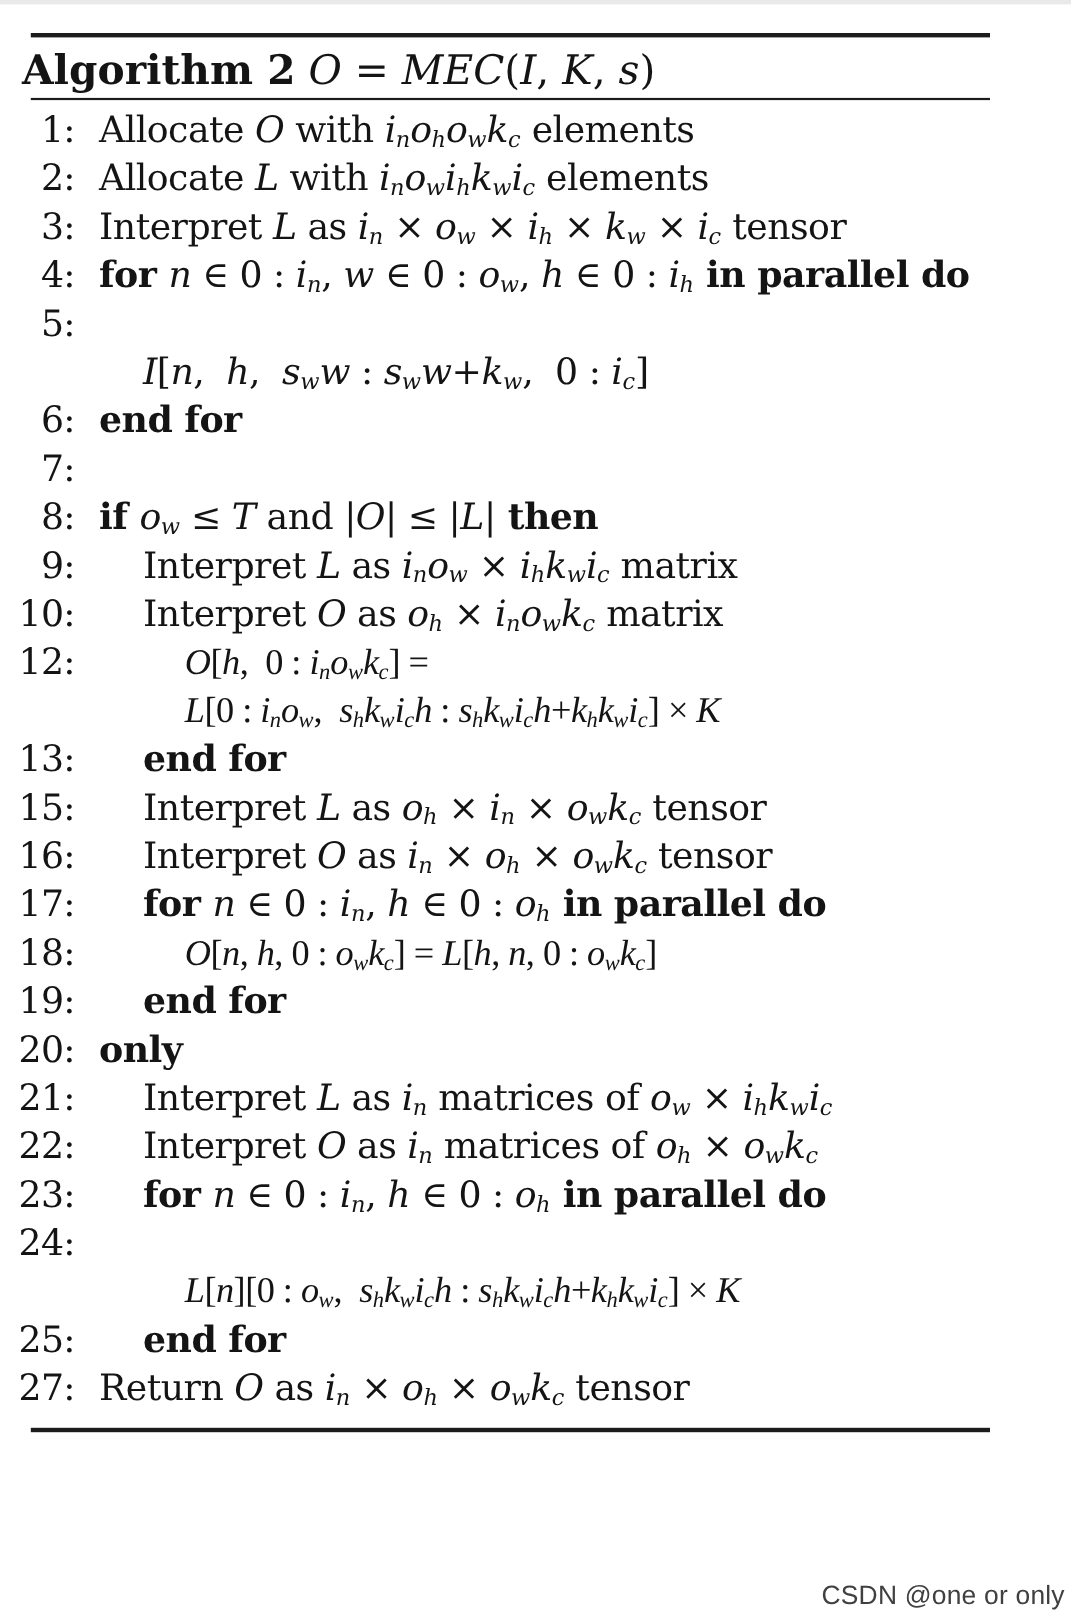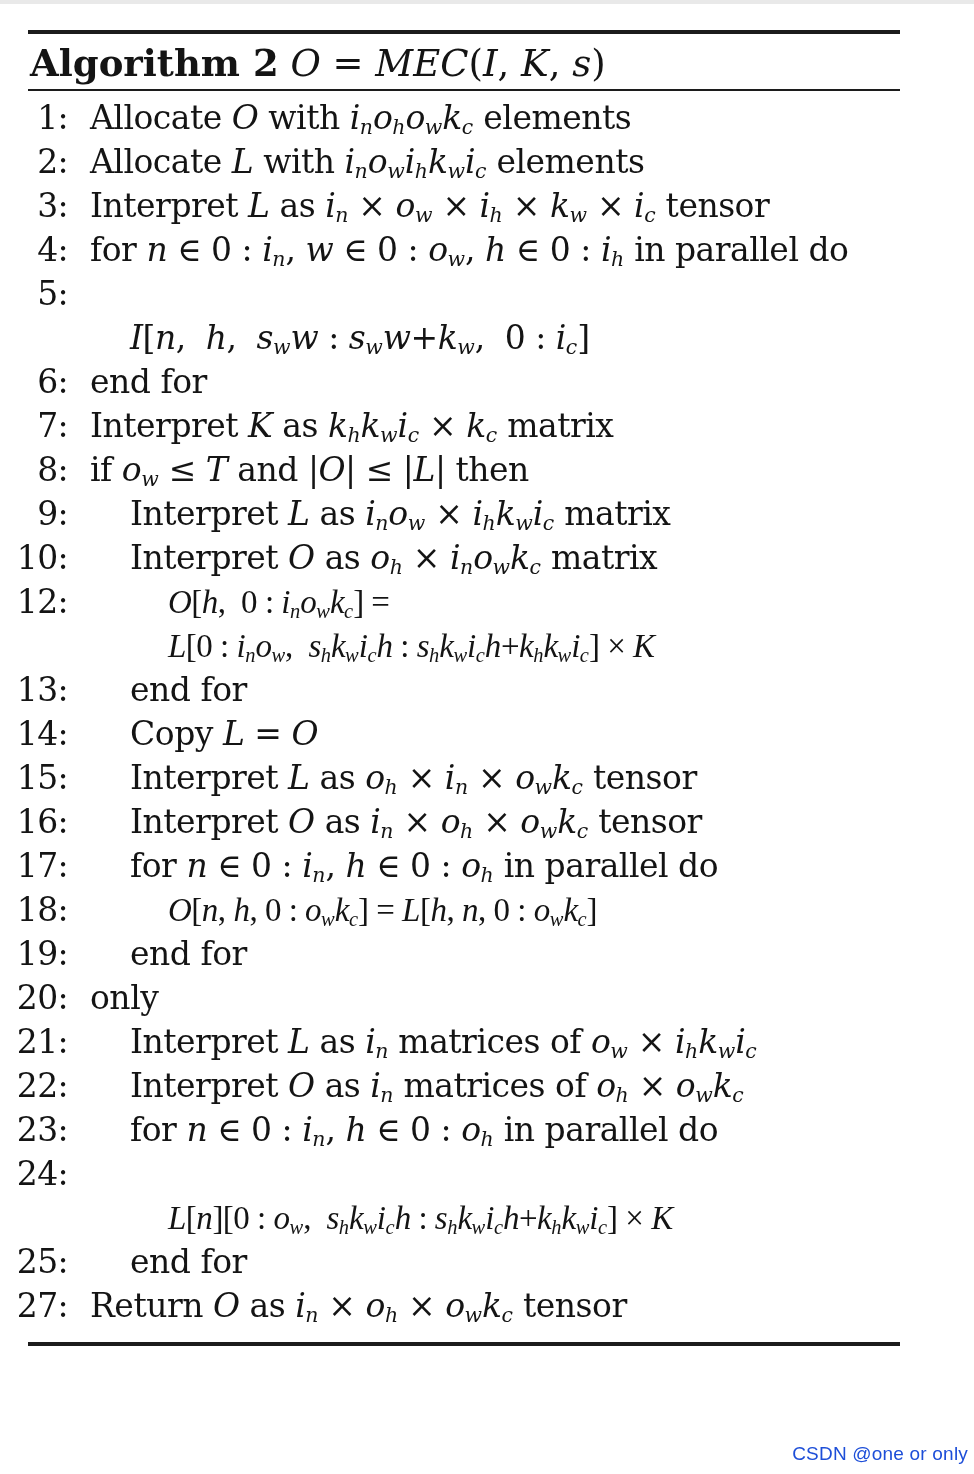--- a/index.html
+++ b/index.html
@@ -11,21 +11,21 @@
     position:relative;
     overflow:hidden;
   }
   .top-strip{height:4px;width:974px;background:#e9e9e9;}
   .rule{background:#1c1c1c;margin-left:28px;width:872px;}
   .rule.thick{height:4px;}
   .rule.thin{height:2px;}
   .rule.top{margin-top:26px;}
   .rule.bottom{margin-top:14px;}
   .title{
-    margin-left:28px;
+    margin-left:18px;
     padding:7px 0 3px 2px;
     font-size:37px;
     line-height:44px;
     white-space:pre;
   }
   .title .bf{font-weight:700;}
   .lines{padding-top:5px;}
   .row{
     display:flex;
     align-items:baseline;
@@ -37,36 +37,36 @@
   .num{
     width:54px;min-width:54px;
     margin-left:14px;
     text-align:right;
     letter-spacing:-0.02em;
   }
   .stmt{white-space:pre;letter-spacing:-0.015em;}
   .ind0{padding-left:22px;}
   .ind1{padding-left:62px;}
   .ind2{padding-left:100px;font-family:Liberation Serif, serif;}
-  .kw{font-weight:400;text-align:center;}
+  .kw{font-weight:700;text-align:center;}
   .mi{font-style:italic;}
   sub.ms{
     font-style:italic;
     font-size:62%;
     line-height:0;
     vertical-align:-0.22em;
     letter-spacing:0;
   }
   .watermark{
     position:absolute;
     right:6px;
     bottom:9px;
     font-family:"Liberation Sans","DejaVu Sans",sans-serif;
-    font-size:19px;
-    color:#1d4ed8;
+    font-size:24px;
+    color:#404040;
     letter-spacing:0.2px;
   }
 </style>
 </head>
 <body>
 
 <div class="top-strip"></div>
 
 <div>
   <div class="rule thick top"></div>
@@ -76,28 +76,27 @@
   <div class="rule thin"></div>
 
   <div class="lines" id="lines">
       <div class="row"><span class="num">1:</span><span class="stmt ind0"><span class="rm">Allocate </span><span class="mi">O</span><span class="rm"> with </span><span class="mi">i</span><sub class="ms">n</sub><span class="mi">o</span><sub class="ms">h</sub><span class="mi">o</span><sub class="ms">w</sub><span class="mi">k</span><sub class="ms">c</sub><span class="rm"> elements</span></span></div>
       <div class="row"><span class="num">2:</span><span class="stmt ind0"><span class="rm">Allocate </span><span class="mi">L</span><span class="rm"> with </span><span class="mi">i</span><sub class="ms">n</sub><span class="mi">o</span><sub class="ms">w</sub><span class="mi">i</span><sub class="ms">h</sub><span class="mi">k</span><sub class="ms">w</sub><span class="mi">i</span><sub class="ms">c</sub><span class="rm"> elements</span></span></div>
       <div class="row"><span class="num">3:</span><span class="stmt ind0"><span class="rm">Interpret </span><span class="mi">L</span><span class="rm"> as </span><span class="mi">i</span><sub class="ms">n</sub> × <span class="mi">o</span><sub class="ms">w</sub> × <span class="mi">i</span><sub class="ms">h</sub> × <span class="mi">k</span><sub class="ms">w</sub> × <span class="mi">i</span><sub class="ms">c</sub><span class="rm"> tensor</span></span></div>
       <div class="row"><span class="num">4:</span><span class="stmt ind0"><span class="kw">for </span><span class="mi">n</span> ∈ 0 : <span class="mi">i</span><sub class="ms">n</sub>, <span class="mi">w</span> ∈ 0 : <span class="mi">o</span><sub class="ms">w</sub>, <span class="mi">h</span> ∈ 0 : <span class="mi">i</span><sub class="ms">h</sub><span class="kw"> in parallel do</span></span></div>
       <div class="row"><span class="num">5:</span></div>
       <div class="row"><span class="num"></span><span class="stmt ind1"><span class="mi">I</span>[<span class="mi">n</span>,  <span class="mi">h</span>,  <span class="mi">s</span><sub class="ms">w</sub><span class="mi">w</span> : <span class="mi">s</span><sub class="ms">w</sub><span class="mi">w</span>+<span class="mi">k</span><sub class="ms">w</sub>,  0 : <span class="mi">i</span><sub class="ms">c</sub>]</span></div>
       <div class="row"><span class="num">6:</span><span class="stmt ind0"><span class="kw">end for</span></span></div>
-      <div class="row"><span class="num">7:</span><span class="stmt ind0"><span class="rm">Interpret </span><span class="mi">K</span><span class="rm"> as </span><span class="mi">k</span><sub class="ms">h</sub><span class="mi">k</span><sub class="ms">w</sub><span class="mi">i</span><sub class="ms">c</sub> × <span class="mi">k</span><sub class="ms">c</sub><span class="rm"> matrix</span></span></div>
+      <div class="row"><span class="num">7:</span></div>
       <div class="row"><span class="num">8:</span><span class="stmt ind0"><span class="kw">if </span><span class="mi">o</span><sub class="ms">w</sub> ≤ <span class="mi">T</span><span class="rm"> and </span>|<span class="mi">O</span>| ≤ |<span class="mi">L</span>|<span class="kw"> then</span></span></div>
       <div class="row"><span class="num">9:</span><span class="stmt ind1"><span class="rm">Interpret </span><span class="mi">L</span><span class="rm"> as </span><span class="mi">i</span><sub class="ms">n</sub><span class="mi">o</span><sub class="ms">w</sub> × <span class="mi">i</span><sub class="ms">h</sub><span class="mi">k</span><sub class="ms">w</sub><span class="mi">i</span><sub class="ms">c</sub><span class="rm"> matrix</span></span></div>
       <div class="row"><span class="num">10:</span><span class="stmt ind1"><span class="rm">Interpret </span><span class="mi">O</span><span class="rm"> as </span><span class="mi">o</span><sub class="ms">h</sub> × <span class="mi">i</span><sub class="ms">n</sub><span class="mi">o</span><sub class="ms">w</sub><span class="mi">k</span><sub class="ms">c</sub><span class="rm"> matrix</span></span></div>
       <div class="row"><span class="num">12:</span><span class="stmt ind2"><span class="mi">O</span>[<span class="mi">h</span>,  0 : <span class="mi">i</span><sub class="ms">n</sub><span class="mi">o</span><sub class="ms">w</sub><span class="mi">k</span><sub class="ms">c</sub>] =</span></div>
       <div class="row"><span class="num"></span><span class="stmt ind2"><span class="mi">L</span>[0 : <span class="mi">i</span><sub class="ms">n</sub><span class="mi">o</span><sub class="ms">w</sub>,  <span class="mi">s</span><sub class="ms">h</sub><span class="mi">k</span><sub class="ms">w</sub><span class="mi">i</span><sub class="ms">c</sub><span class="mi">h</span> : <span class="mi">s</span><sub class="ms">h</sub><span class="mi">k</span><sub class="ms">w</sub><span class="mi">i</span><sub class="ms">c</sub><span class="mi">h</span>+<span class="mi">k</span><sub class="ms">h</sub><span class="mi">k</span><sub class="ms">w</sub><span class="mi">i</span><sub class="ms">c</sub>] × <span class="mi">K</span></span></div>
       <div class="row"><span class="num">13:</span><span class="stmt ind1"><span class="kw">end for</span></span></div>
-      <div class="row"><span class="num">14:</span><span class="stmt ind1"><span class="rm">Copy </span><span class="mi">L</span> = <span class="mi">O</span></span></div>
       <div class="row"><span class="num">15:</span><span class="stmt ind1"><span class="rm">Interpret </span><span class="mi">L</span><span class="rm"> as </span><span class="mi">o</span><sub class="ms">h</sub> × <span class="mi">i</span><sub class="ms">n</sub> × <span class="mi">o</span><sub class="ms">w</sub><span class="mi">k</span><sub class="ms">c</sub><span class="rm"> tensor</span></span></div>
       <div class="row"><span class="num">16:</span><span class="stmt ind1"><span class="rm">Interpret </span><span class="mi">O</span><span class="rm"> as </span><span class="mi">i</span><sub class="ms">n</sub> × <span class="mi">o</span><sub class="ms">h</sub> × <span class="mi">o</span><sub class="ms">w</sub><span class="mi">k</span><sub class="ms">c</sub><span class="rm"> tensor</span></span></div>
       <div class="row"><span class="num">17:</span><span class="stmt ind1"><span class="kw">for </span><span class="mi">n</span> ∈ 0 : <span class="mi">i</span><sub class="ms">n</sub>, <span class="mi">h</span> ∈ 0 : <span class="mi">o</span><sub class="ms">h</sub><span class="kw"> in parallel do</span></span></div>
       <div class="row"><span class="num">18:</span><span class="stmt ind2"><span class="mi">O</span>[<span class="mi">n</span>, <span class="mi">h</span>, 0 : <span class="mi">o</span><sub class="ms">w</sub><span class="mi">k</span><sub class="ms">c</sub>] = <span class="mi">L</span>[<span class="mi">h</span>, <span class="mi">n</span>, 0 : <span class="mi">o</span><sub class="ms">w</sub><span class="mi">k</span><sub class="ms">c</sub>]</span></div>
       <div class="row"><span class="num">19:</span><span class="stmt ind1"><span class="kw">end for</span></span></div>
       <div class="row"><span class="num">20:</span><span class="stmt ind0"><span class="kw">only</span></span></div>
       <div class="row"><span class="num">21:</span><span class="stmt ind1"><span class="rm">Interpret </span><span class="mi">L</span><span class="rm"> as </span><span class="mi">i</span><sub class="ms">n</sub><span class="rm"> matrices of </span><span class="mi">o</span><sub class="ms">w</sub> × <span class="mi">i</span><sub class="ms">h</sub><span class="mi">k</span><sub class="ms">w</sub><span class="mi">i</span><sub class="ms">c</sub></span></div>
       <div class="row"><span class="num">22:</span><span class="stmt ind1"><span class="rm">Interpret </span><span class="mi">O</span><span class="rm"> as </span><span class="mi">i</span><sub class="ms">n</sub><span class="rm"> matrices of </span><span class="mi">o</span><sub class="ms">h</sub> × <span class="mi">o</span><sub class="ms">w</sub><span class="mi">k</span><sub class="ms">c</sub></span></div>
       <div class="row"><span class="num">23:</span><span class="stmt ind1"><span class="kw">for </span><span class="mi">n</span> ∈ 0 : <span class="mi">i</span><sub class="ms">n</sub>, <span class="mi">h</span> ∈ 0 : <span class="mi">o</span><sub class="ms">h</sub><span class="kw"> in parallel do</span></span></div>
       <div class="row"><span class="num">24:</span></div>

